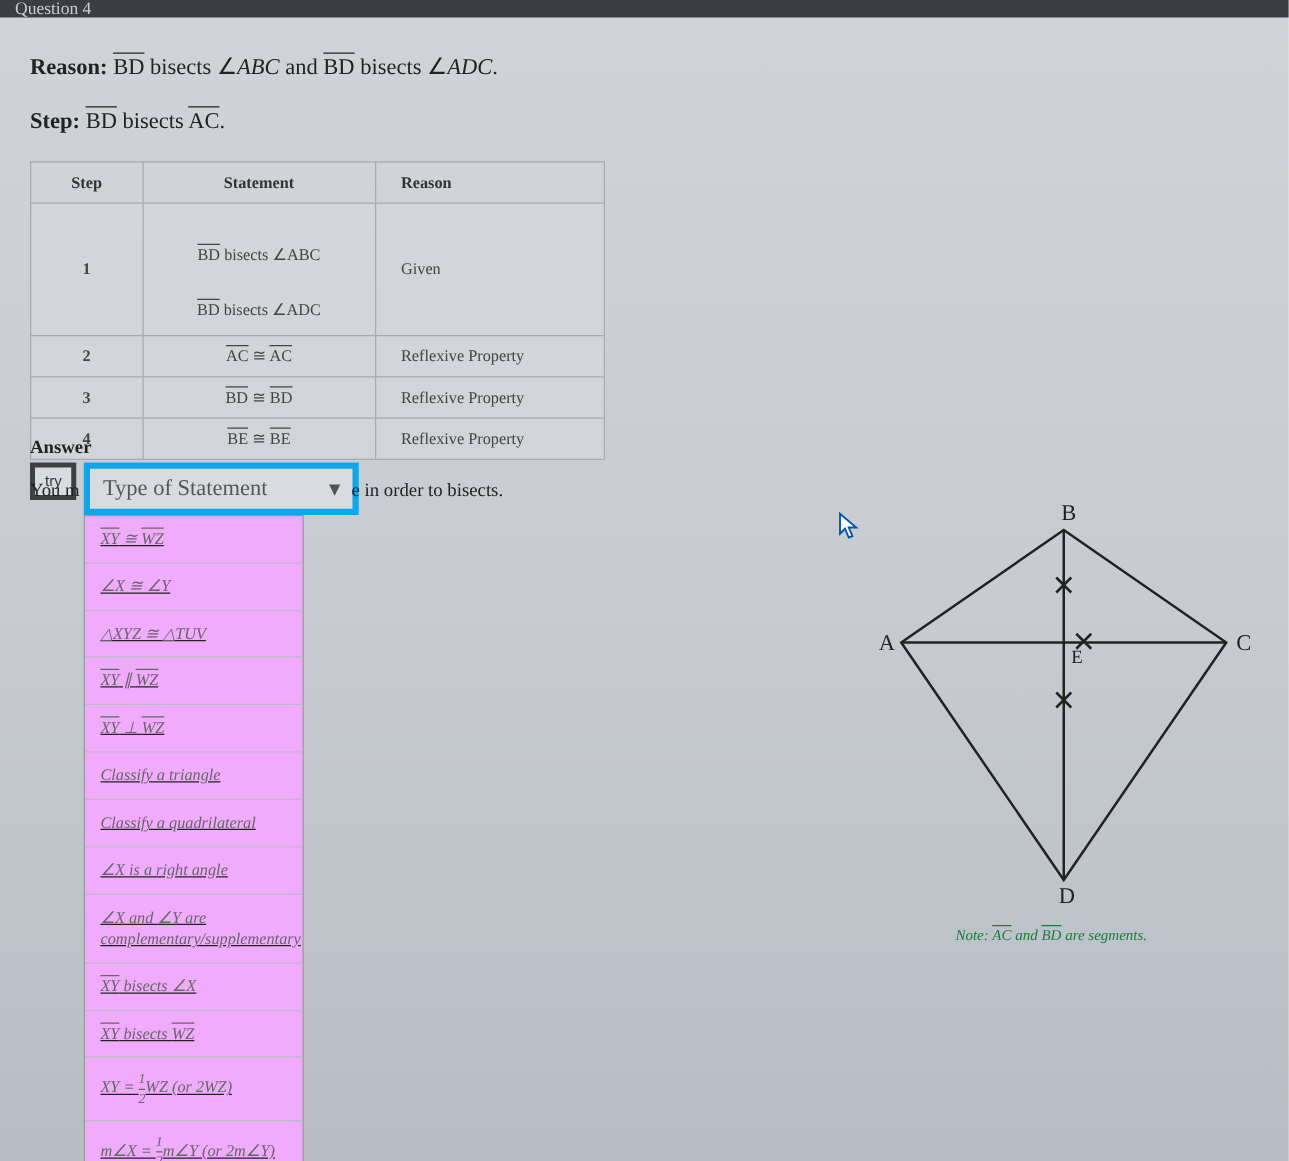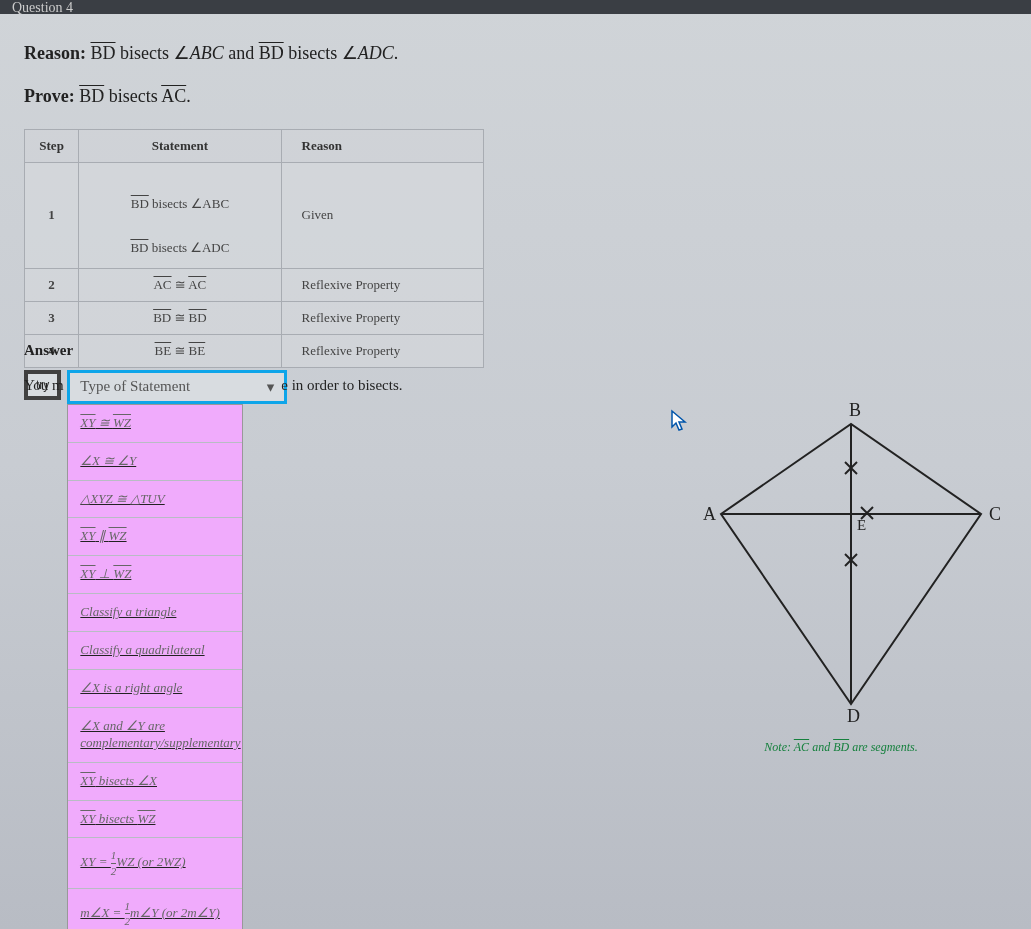--- a/index.html
+++ b/index.html
@@ -30,21 +30,21 @@
     margin-bottom: 22px;
   }
   .overline { text-decoration: overline; }
   .proof-table {
     border-collapse: collapse;
     margin-top: 10px;
     width: 460px;
   }
   .proof-table th, .proof-table td {
     border: 1px solid #a8acb2;
-    padding: 8px 14px;
+    padding: 8px 32px;
     font-size: 13px;
     text-align: center;
     background: rgba(220,222,226,0.4);
     color: #444;
   }
   .proof-table th {
     font-weight: bold;
     color: #333;
     background: rgba(210,212,216,0.5);
   }
@@ -65,23 +65,23 @@
     padding: 4px 8px;
     margin-right: 6px;
     cursor: pointer;
     color: #333;
   }
   .dropdown-wrap {
     position: relative;
     width: 220px;
   }
   .type-select {
-    border: 3px solid #0ea5e9;
+    border: 5px solid #0ea5e9;
     background: #d8dce0;
-    font-size: 15px;
+    font-size: 18px;
     padding: 5px 10px;
     width: 100%;
     cursor: pointer;
     display: flex;
     justify-content: space-between;
     align-items: center;
     color: #555;
   }
   .dropdown-list {
     position: absolute;
@@ -142,21 +142,21 @@
 </div>
 
 <div class="content">
 
   <div class="given">
     <b>Reason: </b>
     <span><span class="overline">BD</span> bisects ∠<i>ABC</i> and <span class="overline">BD</span> bisects ∠<i>ADC</i>.</span>
   </div>
 
   <div class="prove">
-    <b>Prove: </b>
+    <b>Step: </b>
     <span><span class="overline">BD</span> bisects <span class="overline">AC</span>.</span>
   </div>
 
   <table class="proof-table">
     <thead>
       <tr>
         <th>Step</th>
         <th>Statement</th>
         <th class="reason-col">Reason</th>
       </tr>

